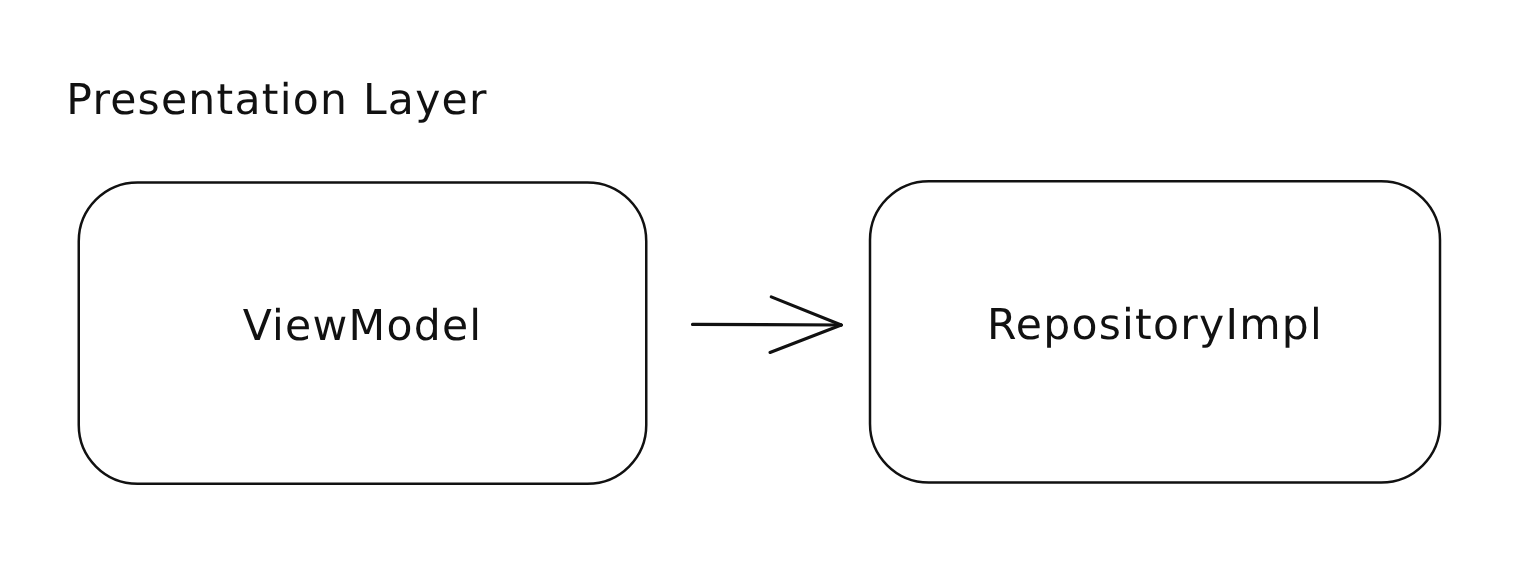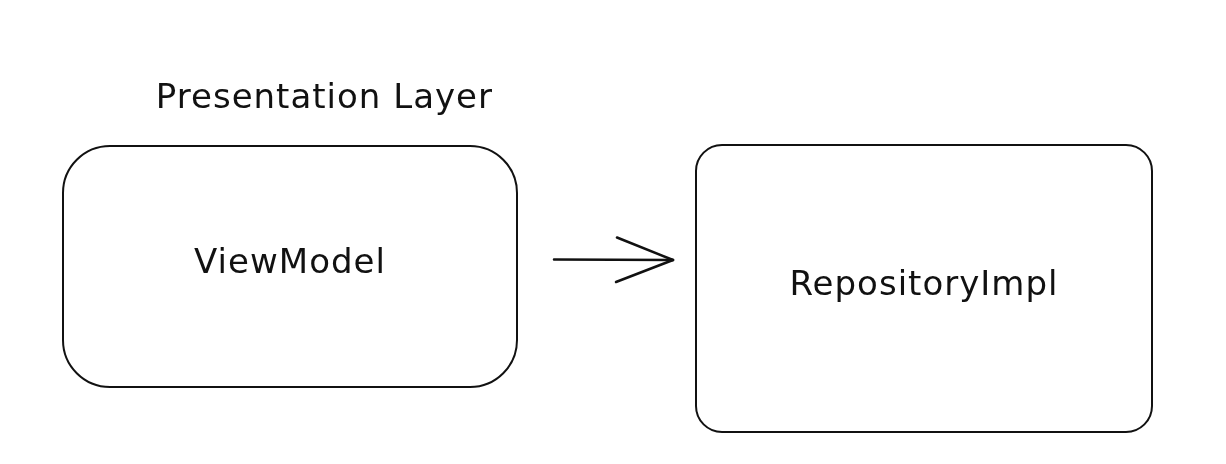--- a/index.html
+++ b/index.html
@@ -11,26 +11,26 @@
     position: relative;
     width: 1226px;
     height: 464px;
     background: #ffffff;
     overflow: hidden;
     font-family: "DejaVu Sans", sans-serif;
     color: #111111;
   }
   .layer-title {
     position: absolute;
-    top: 72px;
+    top: 56px;
     height: 48px;
     line-height: 48px;
     font-size: 34px;
     font-weight: 500;
-    text-align: right;
+    text-align: left;
     letter-spacing: 1px;
     white-space: nowrap;
     color: #111111;
   }
   .layer-title.presentation {
     left: 53px;
     width: 440px;
   }
   .layer-title.data {
     left: 704px;
@@ -49,22 +49,21 @@
   .node-box.left {
     left: 62px;
     top: 145px;
     width: 456px;
     height: 243px;
   }
   .node-box.right {
     left: 695px;
     top: 144px;
     width: 458px;
-    height: 289px;
-    border-radius: 27px;
+    height: 243px;
   }
   .node-label {
     font-size: 34px;
     font-weight: 500;
     letter-spacing: 1px;
     white-space: nowrap;
     transform: translateY(-6px);
     color: #111111;
   }
   .arrow-wrap {

